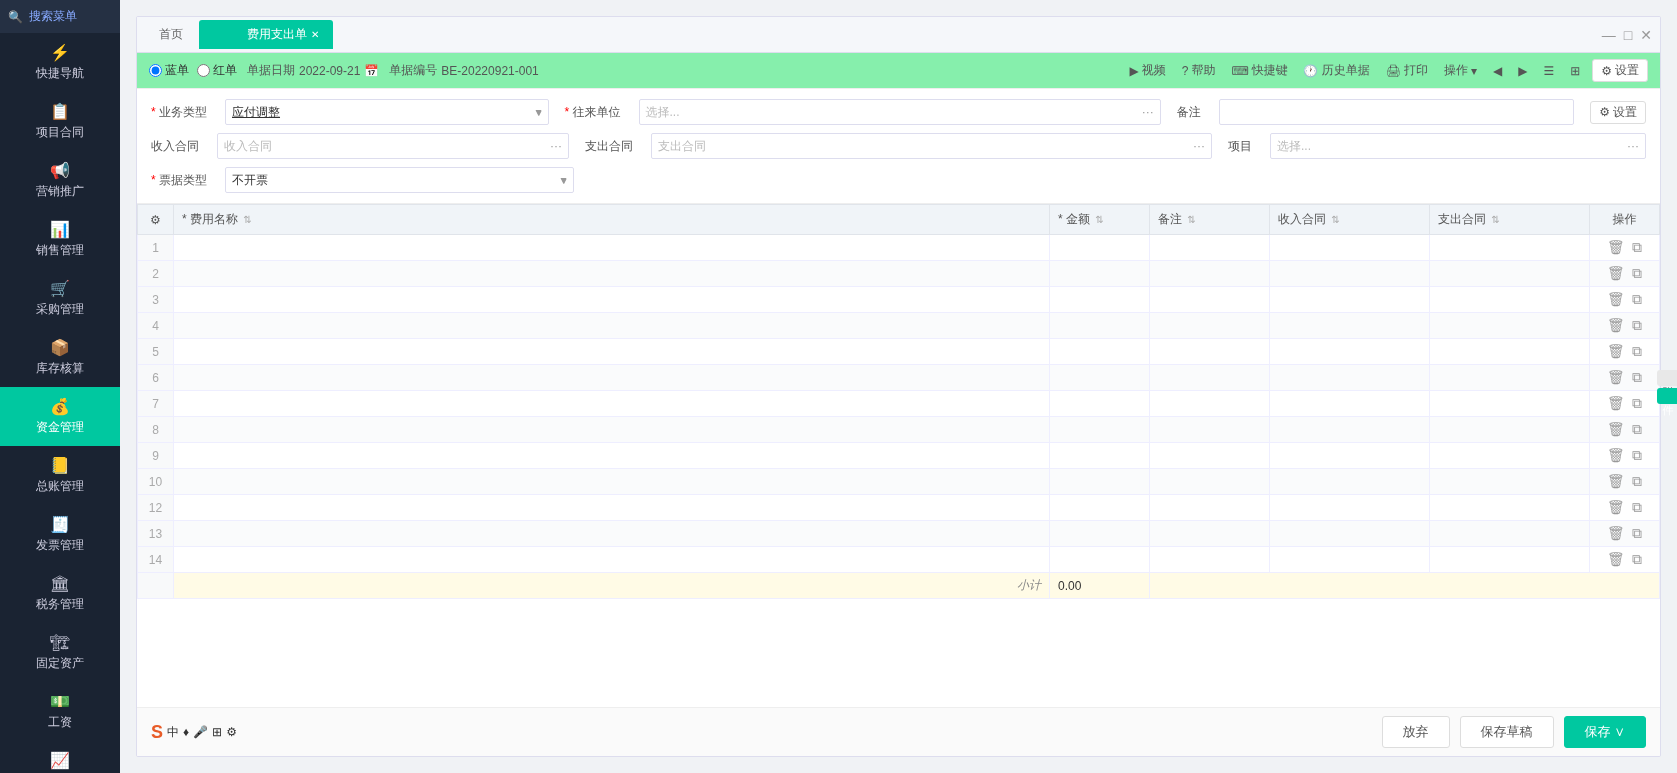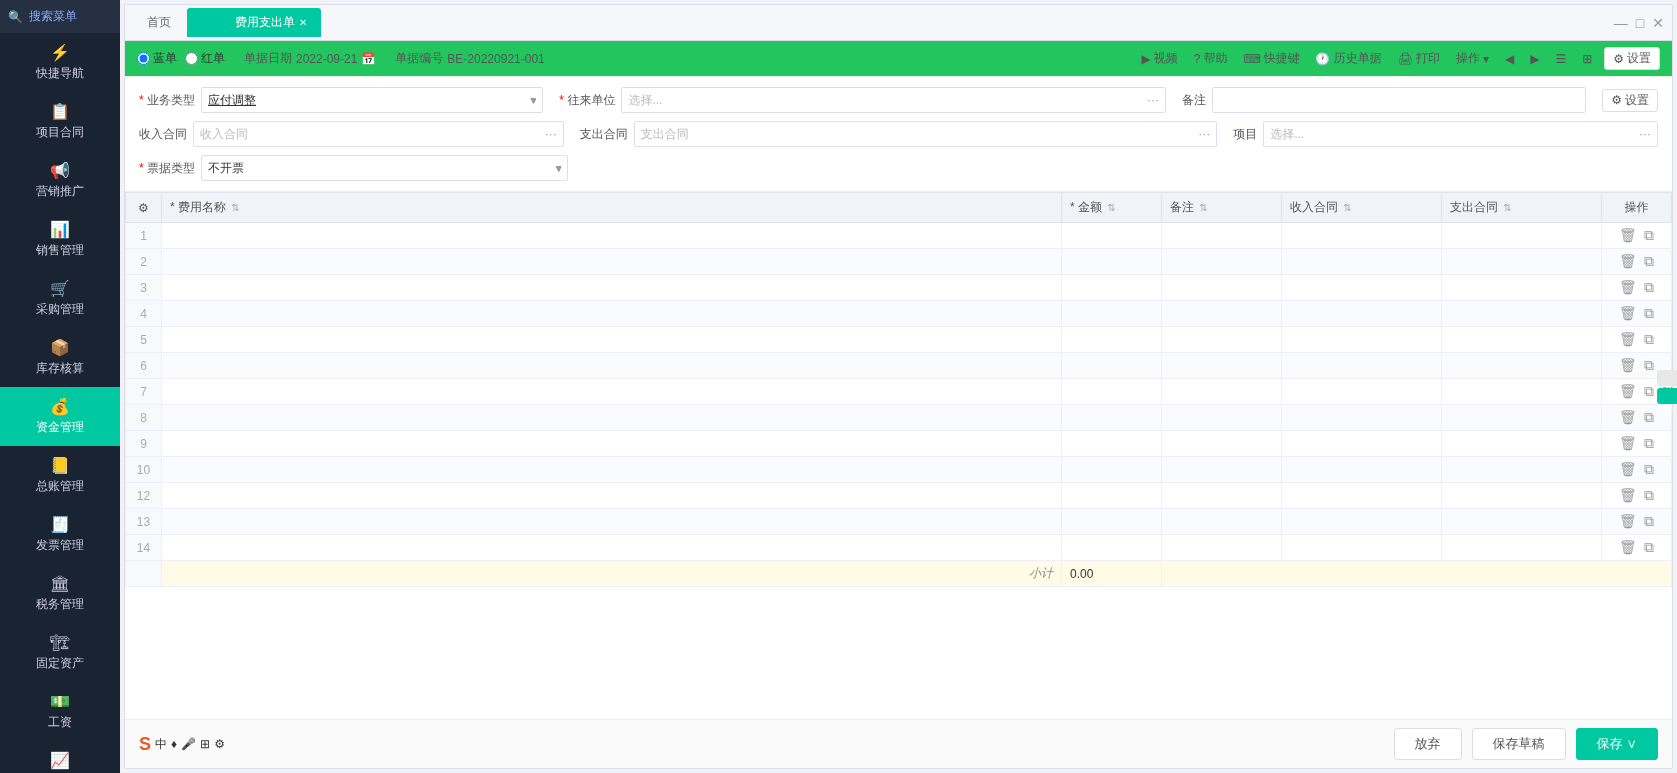--- a/index.html
+++ b/index.html
@@ -10,43 +10,43 @@
     .sidebar-search { background: #253043; padding: 8px; display: flex; align-items: center; gap: 6px; cursor: pointer; }
     .sidebar-search span { color: #8af; font-size: 12px; }
     .sidebar-item { display: flex; flex-direction: column; align-items: center; padding: 10px 4px; cursor: pointer; color: #ccd; font-size: 12px; gap: 3px; }
     .sidebar-item.active { background: #00c8a0; color: #fff; }
     .sidebar-item .icon { font-size: 16px; }
 
     
     .main { flex: 1; display: flex; flex-direction: column; height: 100%; overflow: hidden; }
 
     
-    .window { flex: 1; background: #fff; display: flex; flex-direction: column; overflow: hidden; margin: 4px; border: 1px solid #dde; border-radius: 2px; }
+    .window { flex: 1; background: #fff; display: flex; flex-direction: column; overflow: hidden; margin: 16px; border: 1px solid #dde; border-radius: 2px; }
 
     
     .tabs-bar { display: flex; align-items: center; background: #f5f7fa; border-bottom: 1px solid #dde; padding: 0 8px; height: 36px; }
     .tab { padding: 6px 14px; font-size: 12px; cursor: pointer; color: #666; border-radius: 3px 3px 0 0; display: flex; align-items: center; gap: 4px; }
     .tab.active { background: #00c8a0; color: #fff; padding-left: 48px; }
     .tab-close { font-size: 10px; cursor: pointer; }
     .window-close { margin-left: auto; display: flex; gap: 8px; }
     .window-close span { cursor: pointer; font-size: 14px; color: #999; }
 
     
-    .toolbar { display: flex; align-items: center; padding: 6px 12px; border-bottom: 1px solid #eee; gap: 19px; background: #22c55e; font-size: 12px; }
+    .toolbar { display: flex; align-items: center; padding: 6px 12px; border-bottom: 1px solid #eee; gap: 10px; background: #86efac; font-size: 12px; }
     .toolbar-group { display: flex; align-items: center; gap: 8px; }
     .radio-label { display: flex; align-items: center; gap: 3px; cursor: pointer; }
     .toolbar-field { display: flex; align-items: center; gap: 4px; color: #555; }
     .toolbar-actions { margin-left: auto; display: flex; gap: 8px; align-items: center; }
     .toolbar-btn { display: flex; align-items: center; gap: 3px; cursor: pointer; color: #555; font-size: 12px; padding: 2px 4px; }
     .settings-btn { background: #fff; border: 1px solid #ddd; border-radius: 3px; padding: 2px 8px; cursor: pointer; color: #555; font-size: 12px; display: flex; align-items: center; gap: 3px; }
 
     
     .form-area { padding: 10px 14px; border-bottom: 1px solid #eee; display: flex; flex-direction: column; gap: 8px; }
     .form-row { display: flex; align-items: center; gap: 16px; }
-    .form-field { display: flex; align-items: center; gap: 6px; flex: 1; }
+    .form-field { display: flex; align-items: center; gap: 18px; flex: 1; }
     .form-field .label { color: #555; white-space: nowrap; font-size: 12px; }
     .form-field .label.required::before { content: '* '; color: red; }
     .form-input { flex: 1; height: 26px; border: 1px solid #dde; border-radius: 2px; padding: 0 6px; font-size: 12px; color: #333; display: flex; align-items: center; position: relative; background: #fff; }
     .form-input.with-arrow::after { content: '▾'; position: absolute; right: 6px; color: #999; font-size: 10px; }
     .form-input .dots { color: #999; margin-left: auto; }
 
     
     .table-container { flex: 1; overflow: auto; }
     table { width: 100%; border-collapse: collapse; font-size: 12px; }
     thead tr { background: #f0f4f8; }

